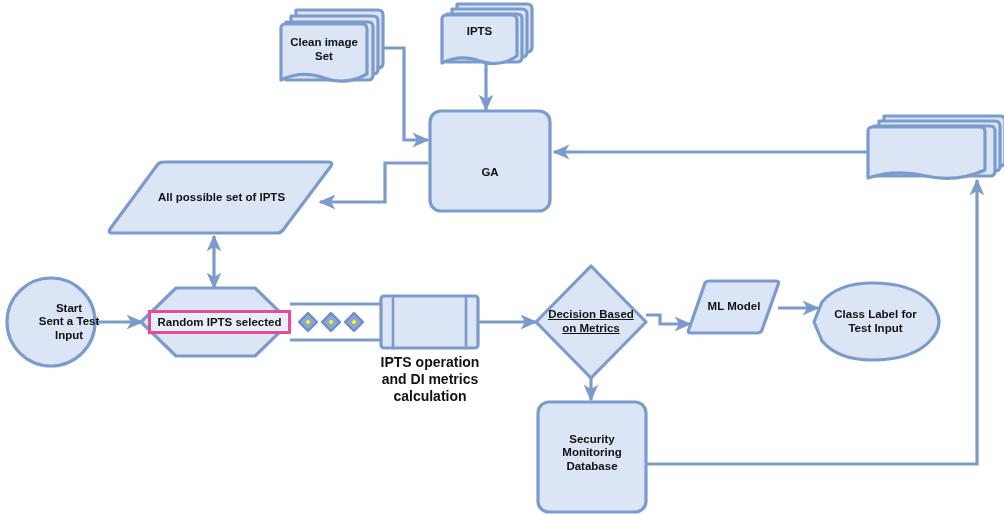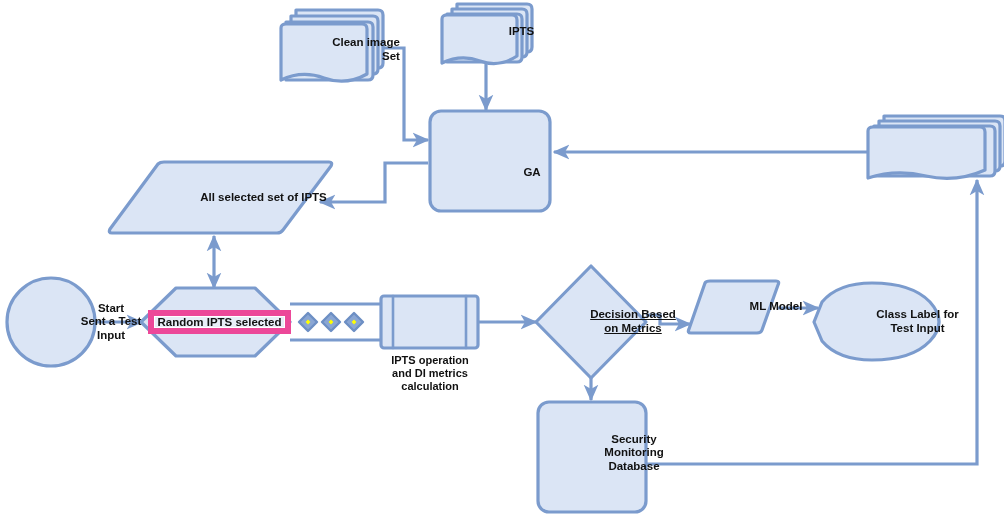--- a/index.html
+++ b/index.html
@@ -31,44 +31,43 @@
     align-items: center;
     justify-content: center;
     text-align: center;
     color: #111111;
     font-family: "Liberation Sans", sans-serif;
     font-size: 11.5px;
     font-weight: bold;
     line-height: 1.18;
     pointer-events: none;
     white-space: pre-line;
-    padding-left: 42px;
   }
   .caption-label {
     position: absolute;
     text-align: center;
     color: #111111;
     font-family: "Liberation Sans", sans-serif;
-    font-size: 11px;
+    font-size: 14px;
     font-weight: bold;
     line-height: 1.2;
     white-space: pre-line;
   }
   .hexbox-label {
     position: absolute;
     display: flex;
     align-items: center;
     justify-content: center;
     text-align: center;
     color: #111111;
     font-family: "Liberation Sans", sans-serif;
     font-size: 11.5px;
     font-weight: bold;
     background: #e8eef8;
-    border: 6px solid #ec4899;
+    border: 3px solid #ec4899;
     box-sizing: border-box;
     box-shadow: 0 0 0 1px #ffffff inset;
   }
 </style>
 </head>
 <body>
 
 <div id="canvas">
 
   <svg viewBox="0 0 1004 514" xmlns="http://www.w3.org/2000/svg">
@@ -186,29 +185,29 @@
         <path d="M872,283 Q912,283 930,302 Q948,322 930,341 Q912,360 872,360
                  Q838,360 822,341 L814,322 L822,302 Q838,283 872,283 Z"></path>
       </g>
 
       <g>
         <rect x="538" y="402" width="108" height="110" rx="11" ry="11"></rect>
       </g>
     </g>
   </svg>
 
-  <div class="shape-label" style="left:281px; top:28px; width:86px; height:44px;text-align:right;">Clean image
+  <div class="shape-label" style="left:281px; top:28px; width:86px; height:44px;">Clean image
 Set</div>
 
   <div class="shape-label" style="left:442px; top:15px; width:75px; height:34px;">IPTS</div>
 
   <div class="shape-label" style="left:430px; top:111px; width:120px; height:124px;">GA</div>
 
 
-  <div class="shape-label" style="left:112px; top:162px; width:219px; height:71px;">All selected set of IPTS</div>
+  <div class="shape-label" style="left:112px; top:162px; width:219px; height:71px;">All possible set of IPTS</div>
 
   <div class="shape-label" style="left:25px; top:278px; width:88px; height:88px;">Start
 Sent a Test
 Input</div>
 
   <div class="hexbox-label" style="left:148px; top:310px; width:143px; height:24px;">Random IPTS selected</div>
 
   <div class="caption-label" style="left:374px; top:354px; width:112px;">IPTS operation
 and DI metrics
 calculation</div>

